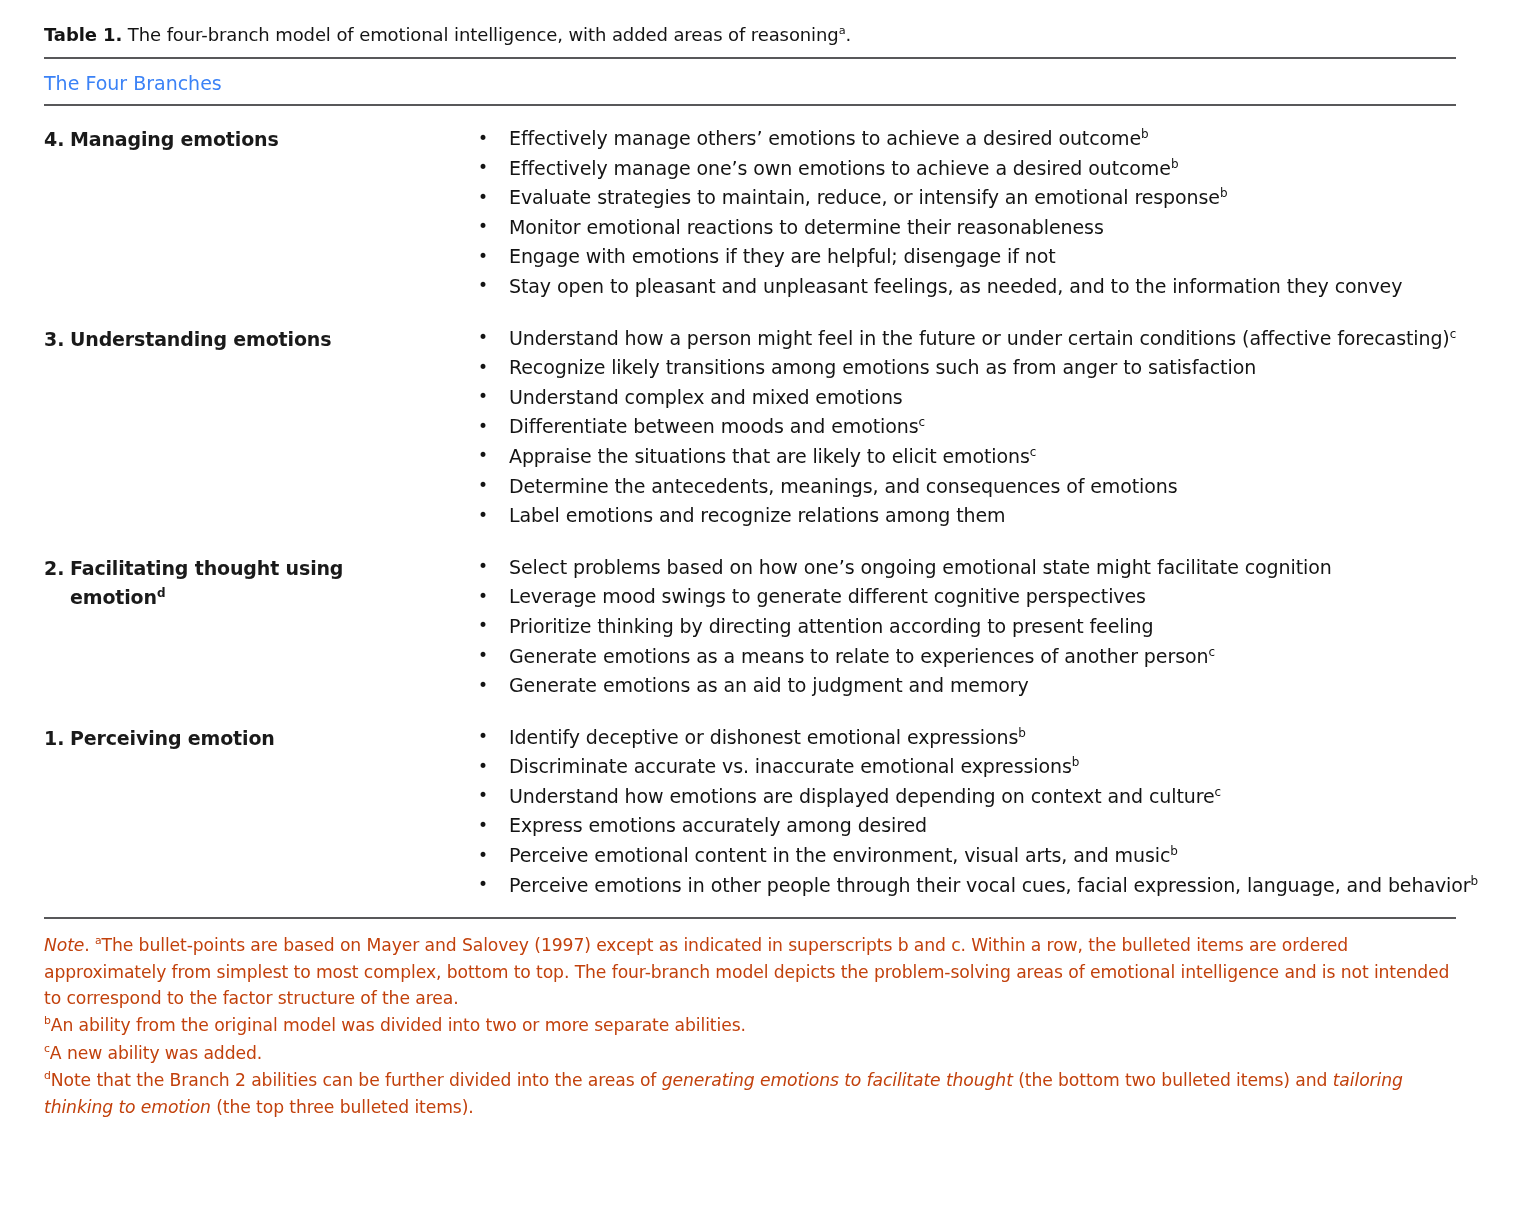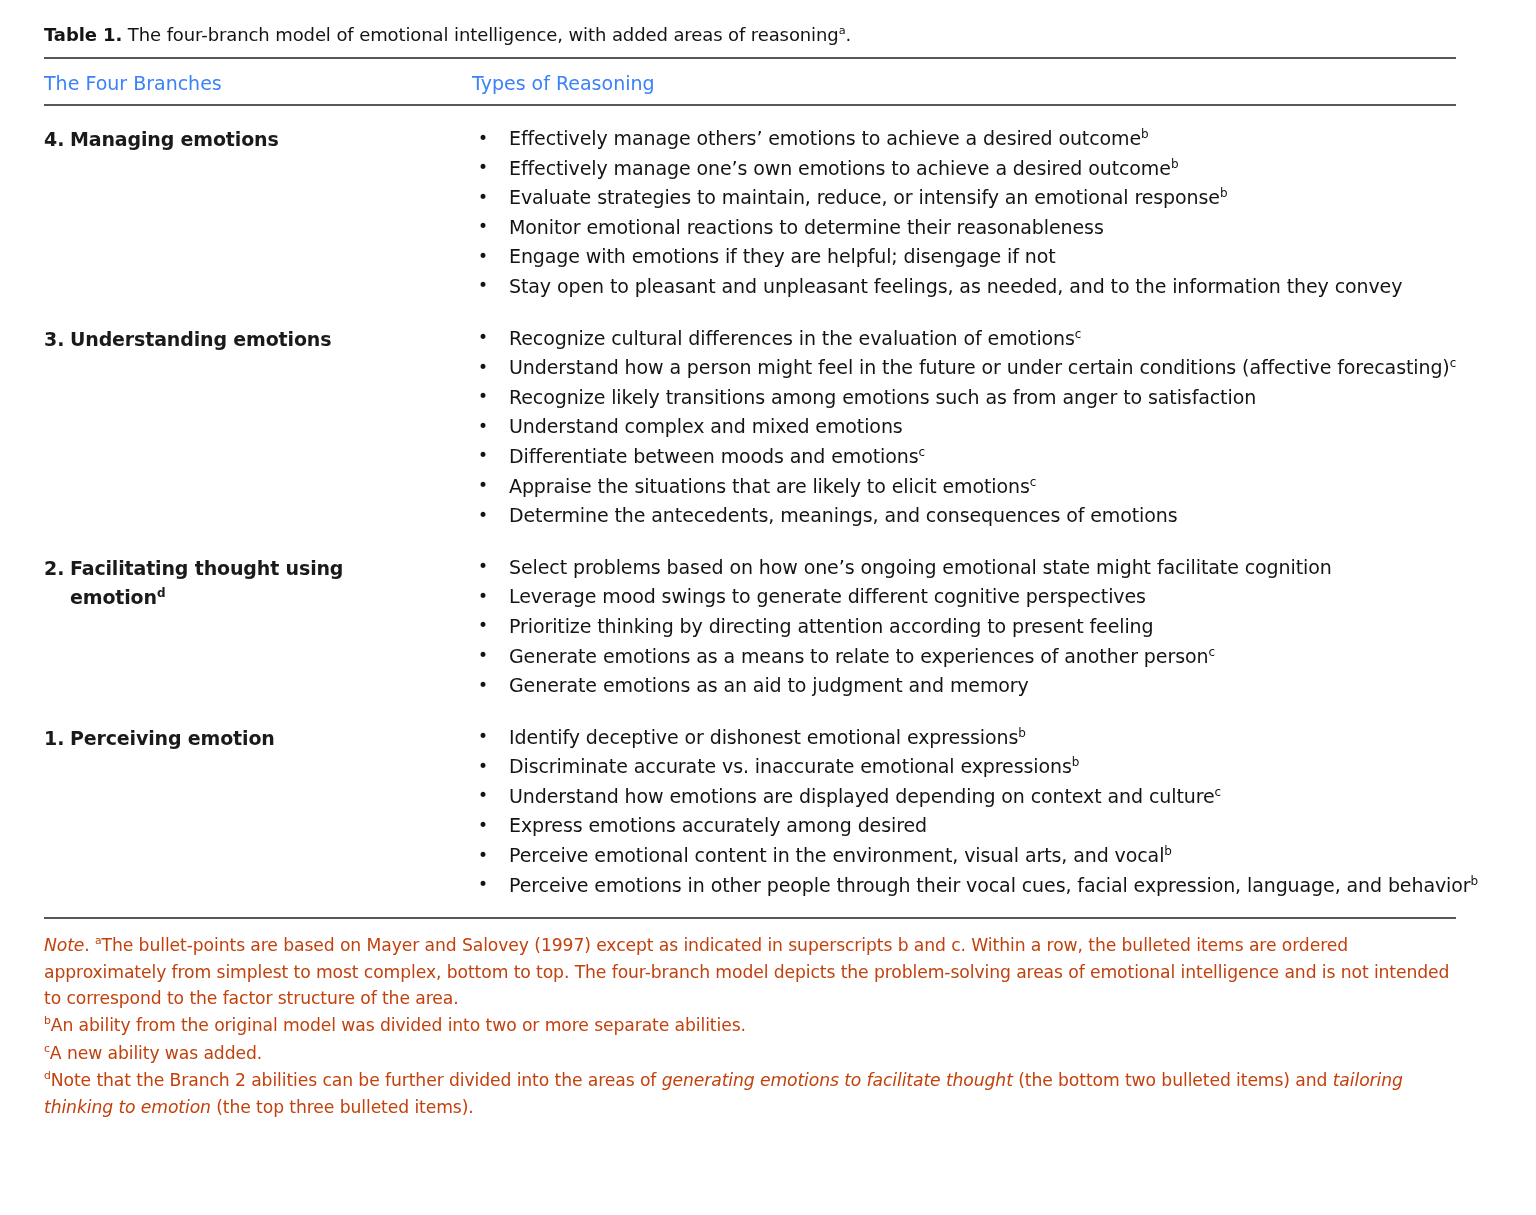--- a/index.html
+++ b/index.html
@@ -145,21 +145,20 @@
 <div class="table-figure">
 
   <p class="caption">
     <span class="cap-label">Table 1.</span><span>&nbsp;</span><span class="cap-text">The four-branch model of emotional intelligence, with added areas of reasoning</span><sup>a</sup><span>.</span>
   </p>
 
   <div class="rule rule-top"></div>
 
   <div class="thead">
     <div class="th th-branches">The Four Branches</div>
-    <div class="th th-reasoning">Types of Reasoning</div>
   </div>
 
   <div class="rule rule-head"></div>
 
   <div class="tbody" id="table-body">
       <div class="row">
         <div class="branch-cell">
           <span class="branch-num">4.</span>
           <span class="branch-name"><span>Managing emotions</span></span>
         </div>
@@ -174,27 +173,27 @@
           </ul>
         </div>
       </div>
       <div class="row">
         <div class="branch-cell">
           <span class="branch-num">3.</span>
           <span class="branch-name"><span>Understanding emotions</span></span>
         </div>
         <div class="reason-cell">
           <ul class="bullets">
-            <li><span>Recognize cultural differences in the evaluation of emotions</span><sup>c</sup></li>
             <li><span>Understand how a person might feel in the future or under certain conditions (affective forecasting)</span><sup>c</sup></li>
             <li><span>Recognize likely transitions among emotions such as from anger to satisfaction</span></li>
             <li><span>Understand complex and mixed emotions</span></li>
             <li><span>Differentiate between moods and emotions</span><sup>c</sup></li>
             <li><span>Appraise the situations that are likely to elicit emotions</span><sup>c</sup></li>
             <li><span>Determine the antecedents, meanings, and consequences of emotions</span></li>
+            <li><span>Label emotions and recognize relations among them</span></li>
           </ul>
         </div>
       </div>
       <div class="row">
         <div class="branch-cell">
           <span class="branch-num">2.</span>
           <span class="branch-name"><span>Facilitating thought using<br>emotion</span><sup>d</sup></span>
         </div>
         <div class="reason-cell">
           <ul class="bullets">
@@ -210,21 +209,21 @@
         <div class="branch-cell">
           <span class="branch-num">1.</span>
           <span class="branch-name"><span>Perceiving emotion</span></span>
         </div>
         <div class="reason-cell">
           <ul class="bullets">
             <li><span>Identify deceptive or dishonest emotional expressions</span><sup>b</sup></li>
             <li><span>Discriminate accurate vs. inaccurate emotional expressions</span><sup>b</sup></li>
             <li><span>Understand how emotions are displayed depending on context and culture</span><sup>c</sup></li>
             <li><span>Express emotions accurately among desired</span></li>
-            <li><span>Perceive emotional content in the environment, visual arts, and vocal</span><sup>b</sup></li>
+            <li><span>Perceive emotional content in the environment, visual arts, and music</span><sup>b</sup></li>
             <li><span>Perceive emotions in other people through their vocal cues, facial expression, language, and behavior</span><sup>b</sup></li>
           </ul>
         </div>
       </div>
     </div>
 
   <div class="rule rule-bottom" style="margin-top:17px"></div>
 
   <div class="notes">
     <p class="note-para">

